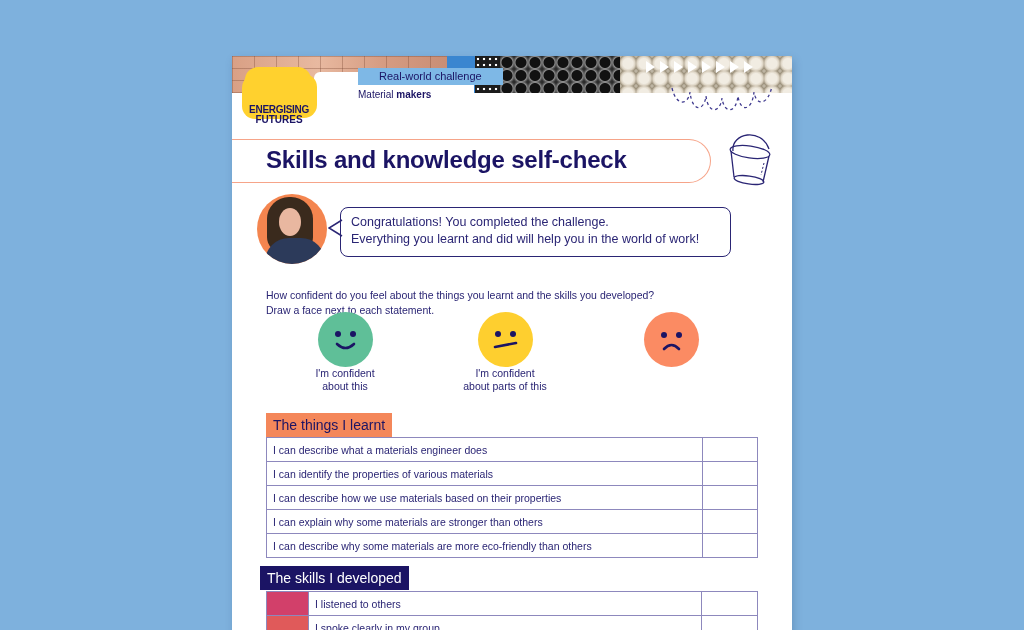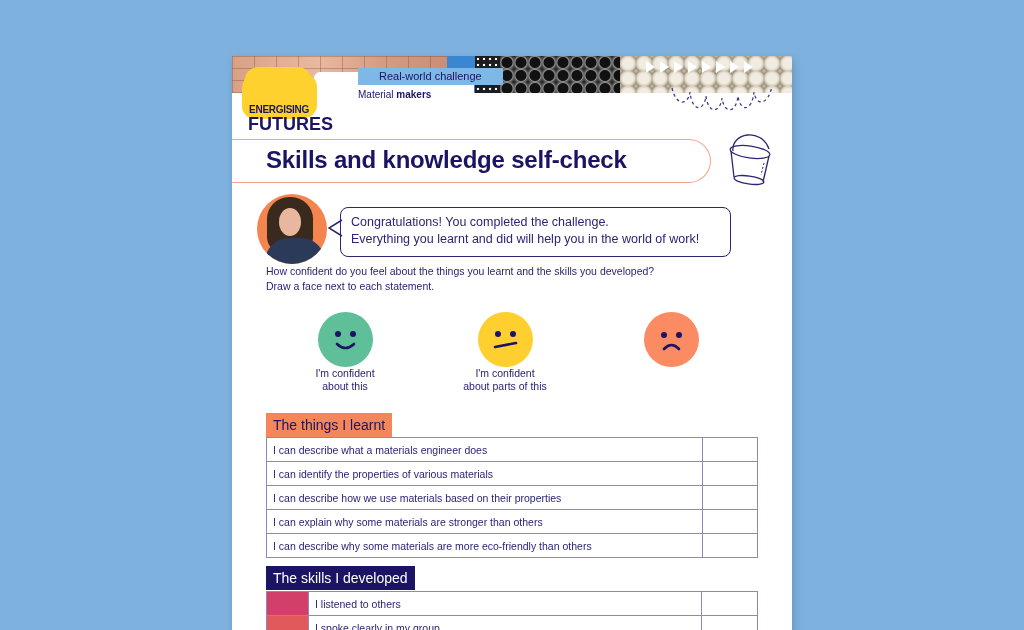--- a/index.html
+++ b/index.html
@@ -27,41 +27,41 @@
     background-image: radial-gradient(circle, #f1ece2 5px, #dcd3c3 7px, #9d927d 9px, transparent 10px);
     background-size: 16px 15px; position: relative; }
   .arrows { position: absolute; left: 26px; top: 5px; display: flex; gap: 5px; }
   .arrow { width: 0; height: 0; border-left: 9px solid #ffffff; border-top: 6px solid transparent; border-bottom: 6px solid transparent; }
   .white-cut { position: absolute; left: 82px; top: 16px; width: 160px; height: 22px; background: #ffffff; border-radius: 6px 0 0 0; }
   .logo { position: absolute; left: 12px; top: 14px; width: 68px; height: 46px; }
   .logo-blob { position: absolute; inset: 0; background: #ffd12e; border-radius: 14px;
     box-shadow: 0 -4px 0 -1px #ffd12e, 6px 3px 0 -1px #ffd12e, -3px 4px 0 -1px #ffd12e; }
   .logo-text { position: absolute; left: 4px; top: 10px; width: 62px; font-weight: bold; color: #1b1464; line-height: 1; text-align: center; margin-top: 25px; }
   .logo-l1 { display: block; font-size: 10px; letter-spacing: -0.3px; }
-  .logo-l2 { display: block; font-size: 18px; }
+  .logo-l2 { display: block; font-size: 10px; }
   .tag { position: absolute; left: 126px; top: 12px; height: 17px; padding: 0 21px; background: #7eb8e6; color: #1b1464; font-size: 11px; line-height: 17px; }
   .subtitle { position: absolute; left: 126px; top: 33px; color: #1b1464; font-size: 10px; }
   .subtitle b { font-weight: bold; }
   .squiggle { position: absolute; left: 438px; top: 28px; }
   .title-pill { position: absolute; left: -20px; top: 83px; width: 499px; height: 44px; border: 1.5px solid #f6a489; border-radius: 0 22px 22px 0; border-left: none; }
   .title { position: absolute; left: 34px; top: 90px; font-size: 24px; font-weight: bold; color: #1b1464; letter-spacing: -0.2px; }
   .bucket { position: absolute; left: 493px; top: 73px; }
   .avatar { position: absolute; left: 25px; top: 138px; width: 70px; height: 70px; border-radius: 50%; background: #f4854f; overflow: hidden; }
   .avatar .hair { position: absolute; left: 10px; top: 3px; width: 46px; height: 56px; border-radius: 22px 22px 16px 16px; background: #3a2a1d; }
   .avatar .face { position: absolute; left: 22px; top: 14px; width: 22px; height: 28px; border-radius: 50%; background: #e9b7a0; }
   .avatar .body { position: absolute; left: 8px; top: 44px; width: 60px; height: 40px; border-radius: 24px 24px 0 0; background: #2c3a5a; }
   .bubble { position: absolute; left: 108px; top: 151px; width: 391px; height: 50px; border: 1.5px solid #2a2574; border-radius: 8px; padding: 6px 10px; color: #2a2574; font-size: 12.5px; line-height: 17px; }
   .bubble-tail { position: absolute; left: 96px; top: 162px; }
-  .question { position: absolute; left: 34px; top: 208px; color: #2a2574; font-size: 10.5px; line-height: 15px; }
+  .question { position: absolute; left: 34px; top: 232px; color: #2a2574; font-size: 10.5px; line-height: 15px; }
   .face-item { position: absolute; top: 256px; width: 150px; text-align: center; }
   .face-circle { width: 55px; height: 55px; border-radius: 50%; margin: 0 auto; position: relative; }
   .face-label { font-size: 10.5px; line-height: 13px; color: #2a2574; }
   .section-head { position: absolute; height: 24px; padding: 0 7px; font-size: 14px; font-weight: normal; line-height: 25px; }
   .learnt-head { left: 34px; top: 357px; background: #f4875a; color: #1b1464; }
-  .skills-head { left: 34px; top: 510px; background: #1b1464; color: #ffffff; }
+  .skills-head { left: 28px; top: 510px; background: #1b1464; color: #ffffff; }
   table { position: absolute; border-collapse: collapse; }
   td { border: 1px solid #8d88bd; height: 24px; font-size: 10.5px; color: #2a2574; padding: 0 6px; }
   .t1 { left: 34px; top: 381px; width: 492px; }
   .t1 td.chk { width: 55px; }
   .t2 { left: 34px; top: 535px; width: 492px; }
   .t2 td.swatch { width: 42px; padding: 0; }
   .t2 td.chk { width: 56px; }
 </style>
 </head>
 <body>

